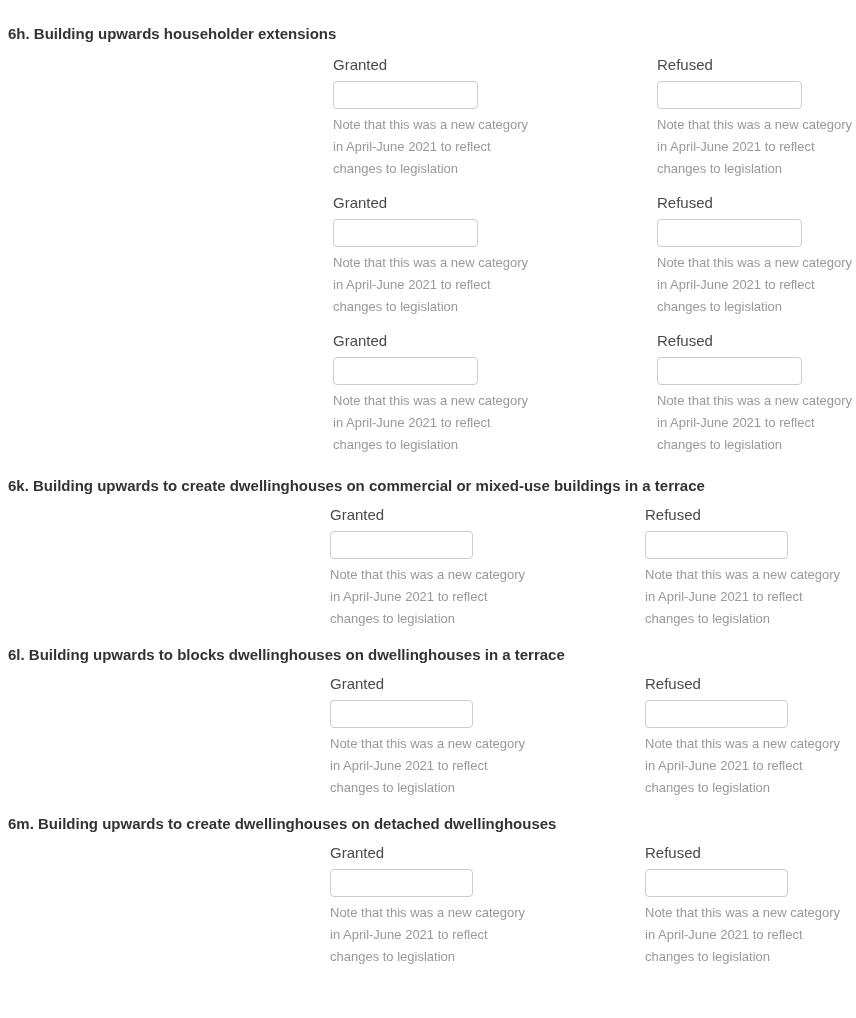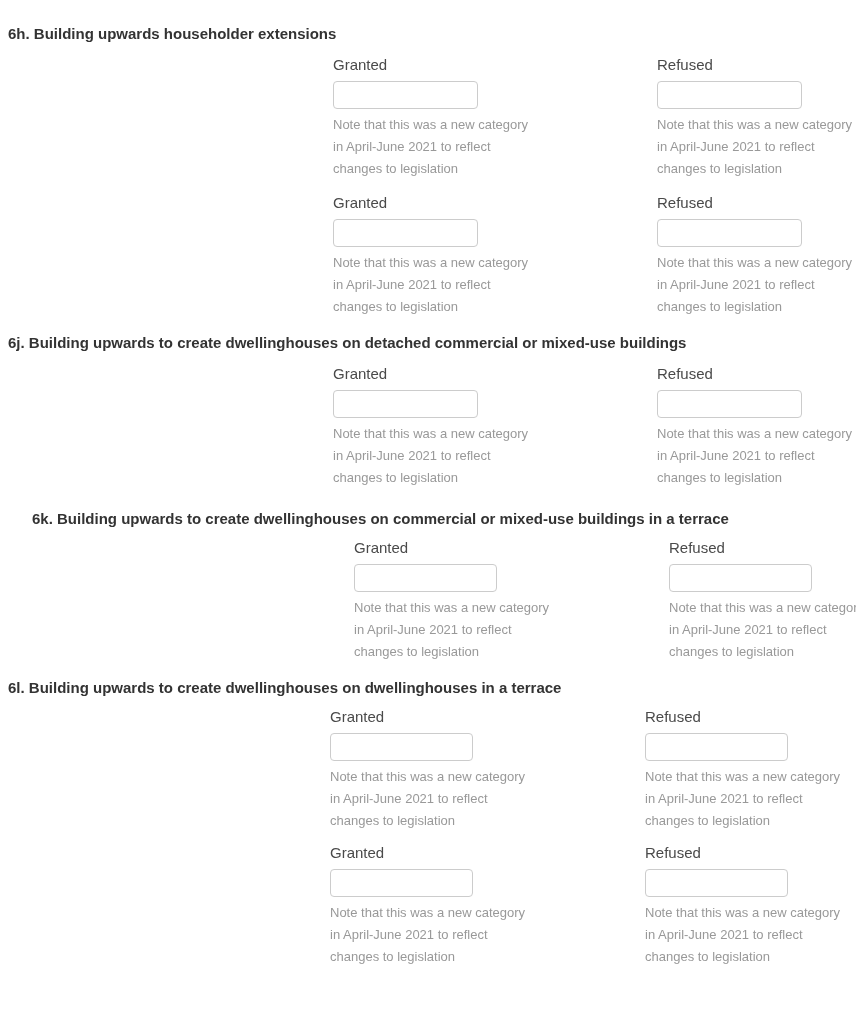--- a/index.html
+++ b/index.html
@@ -65,21 +65,21 @@
     font-size: 13px;
     line-height: 22px;
     color: var(--note);
   }
   .note div { white-space: nowrap; }
   
   section.narrow .cols { margin-left: 330px; column-gap: 172px; margin-top: 13px; }
   section.narrow .col { width: 143px; }
   section.narrow { margin-bottom: 12px; }
   
-  section.gap-before { margin-top: 21px; padding-left: 24px; }
+  section.gap-before { margin-top: 21px; }
 </style>
 </head>
 <body>
 
 <div id="form-root">
   <section class="question">
     <h2 class="q-title">6h. Building upwards householder extensions</h2>
     <div class="cols">
       <div class="col">
         <div class="col-label">Granted</div>
@@ -119,21 +119,20 @@
         <div class="note">
           <div>Note that this was a new category</div>
           <div>in April-June 2021 to reflect</div>
           <div>changes to legislation</div>
         </div>
       </div>
     </div>
   </section>
 
   <section class="question">
-    <h2 class="q-title">6j. Building upwards to create dwellinghouses on detached commercial or mixed-use buildings</h2>
     <div class="cols">
       <div class="col">
         <div class="col-label">Granted</div>
         <input type="text" class="num-input" value="" style="">
         <div class="note">
           <div>Note that this was a new category</div>
           <div>in April-June 2021 to reflect</div>
           <div>changes to legislation</div>
         </div>
       </div>
@@ -167,21 +166,21 @@
         <div class="note">
           <div>Note that this was a new category</div>
           <div>in April-June 2021 to reflect</div>
           <div>changes to legislation</div>
         </div>
       </div>
     </div>
   </section>
 
   <section class="question narrow">
-    <h2 class="q-title">6l. Building upwards to create dwellinghouses on dwellinghouses in a terrace</h2>
+    <h2 class="q-title">6l. Building upwards to blocks dwellinghouses on dwellinghouses in a terrace</h2>
     <div class="cols">
       <div class="col">
         <div class="col-label">Granted</div>
         <input type="text" class="num-input" value="" style="">
         <div class="note">
           <div>Note that this was a new category</div>
           <div>in April-June 2021 to reflect</div>
           <div>changes to legislation</div>
         </div>
       </div>
@@ -191,20 +190,21 @@
         <div class="note">
           <div>Note that this was a new category</div>
           <div>in April-June 2021 to reflect</div>
           <div>changes to legislation</div>
         </div>
       </div>
     </div>
   </section>
 
   <section class="question narrow">
+    <h2 class="q-title">6m. Building upwards to create dwellinghouses on detached dwellinghouses</h2>
     <div class="cols">
       <div class="col">
         <div class="col-label">Granted</div>
         <input type="text" class="num-input" value="" style="">
         <div class="note">
           <div>Note that this was a new category</div>
           <div>in April-June 2021 to reflect</div>
           <div>changes to legislation</div>
         </div>
       </div>

